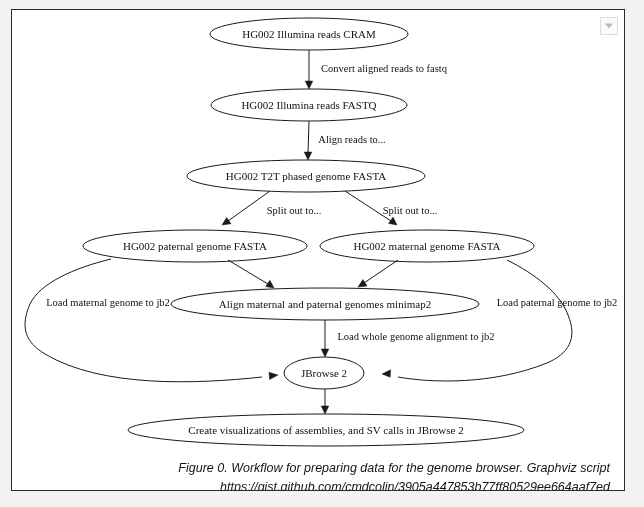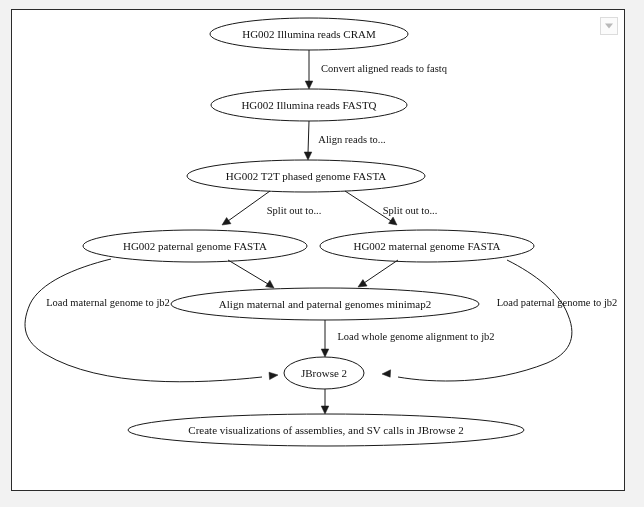--- a/index.html
+++ b/index.html
@@ -217,16 +217,18 @@
         <text class="edge-label" x="96" y="294">Load maternal genome to jb2</text>
 
         <text class="edge-label" x="545" y="294">Load paternal genome to jb2</text>
 
         <text class="edge-label" x="404" y="328">Load whole genome alignment to jb2</text>
 
       </svg>
     </div>
 
     <div id="caption">
+      <div class="caption-line">Figure 0. Workflow for preparing data for the genome browser. Graphviz script</div>
+      <div class="caption-line">https://gist.github.com/cmdcolin/3905a447853b77ff80529ee664aaf7ed</div>
     </div>
 
   </div>
 </div>
 
 </body></html>

